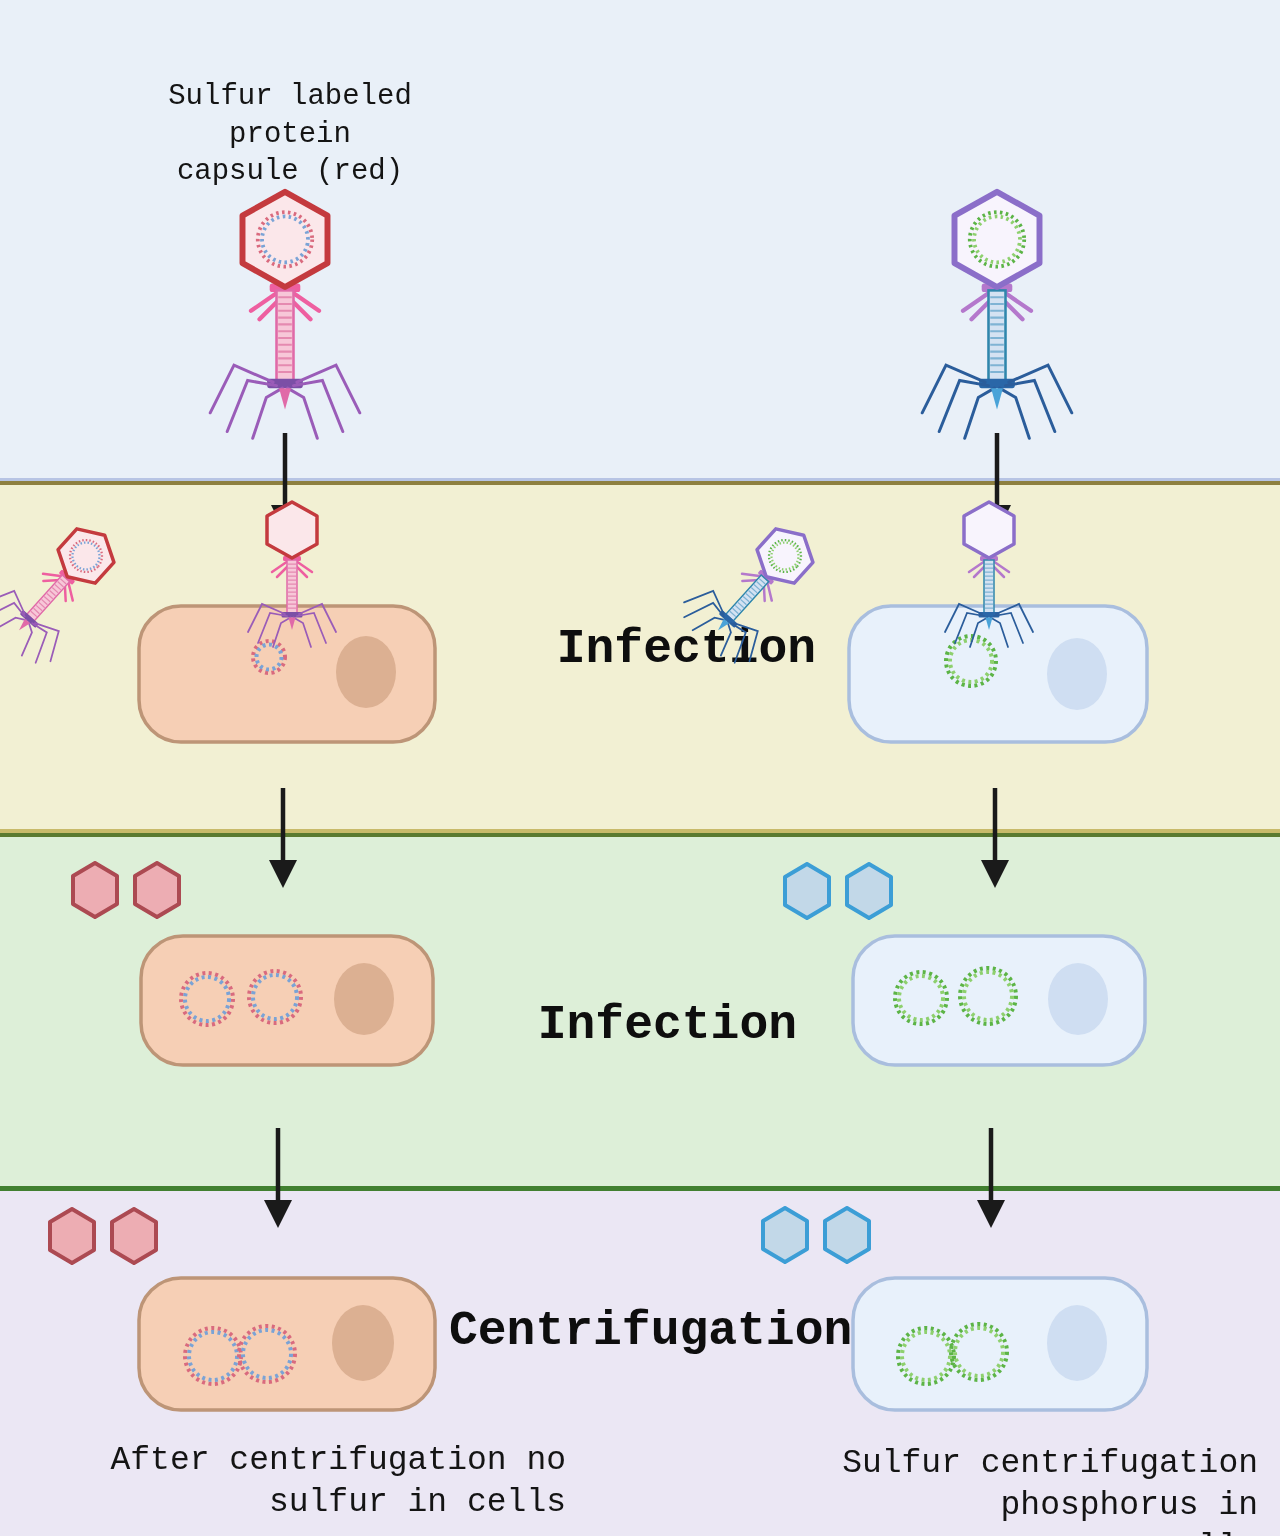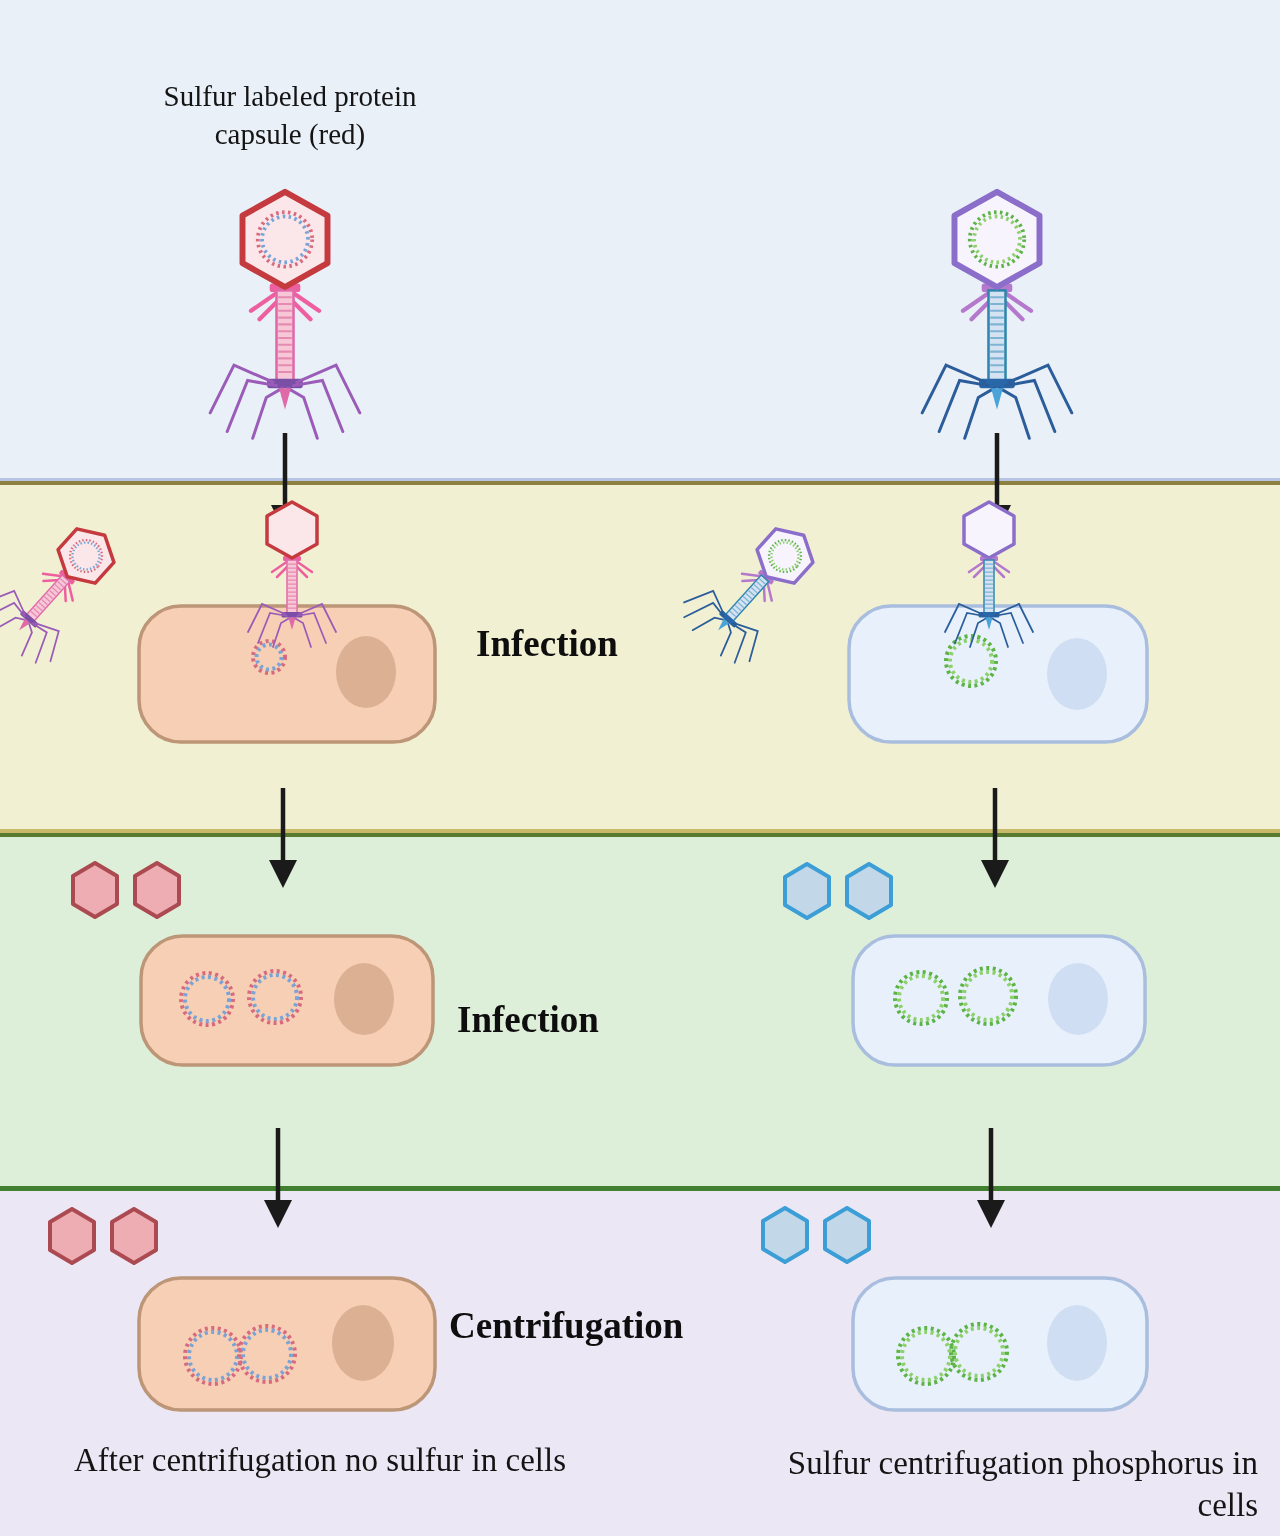--- a/index.html
+++ b/index.html
@@ -1,37 +1,37 @@
 <!DOCTYPE html>
 <html><head>
 <meta charset="utf-8">
 <style>
   html,body{margin:0;padding:0;}
   .canvas{
     position:relative; width:1280px; height:1536px; overflow:hidden;
-    font-family:Liberation Serif, serif; background:#f0abfc; color:#161616;
+    font-family:Liberation Mono, monospace; background:#f0abfc; color:#161616;
   }
   .band,.divider{position:absolute; left:0; width:1280px;}
   .band-top{top:0; height:478px; background:#e9f0f8;}
   .div1a{top:478px; height:3px; background:#b7c4e4;}
   .div1b{top:481px; height:4px; background:#8e8040;}
   .band-infection{top:485px; height:344px; background:#f2f0d3;}
   .div2a{top:829px; height:4px; background:#c8ba6a;}
   .div2b{top:833px; height:4px; background:#5a7a30;}
   .band-blending{top:837px; height:349px; background:#ddefd8;}
   .div3{top:1186px; height:5px; background:#418030;}
   .band-centrifugation{top:1191px; height:345px; background:#ebe7f4;}
 
   .panel-title{position:absolute; width:380px; text-align:center;
     font-size:29px; line-height:1.3; white-space:pre-line; color:#141414;}
   .title-left{left:100px; top:78px;}
   .title-right{left:805px; top:78px;}
 
-  .stage-label{position:absolute; width:340px; text-align:left;
-    font-weight:bold; font-size:37px; color:#0e0e0e;}
+  .stage-label{position:absolute; width:340px; text-align:right;
+    font-weight:bold; font-size:48px; color:#0e0e0e;}
   .stage-infection{left:476px; top:622px;}
   .stage-blending{left:457px; top:998px;}
   .stage-centrifugation{left:449px; top:1304px;}
 
   .caption{position:absolute; text-align:right; font-size:33px; line-height:1.27;
     white-space:pre-line; color:#141414;}
   .caption-left{left:8px; width:558px; top:1440px;}
   .caption-right{left:700px; width:558px; top:1443px;}
 
   .phage-lg{position:absolute; width:170px; height:255px;}

